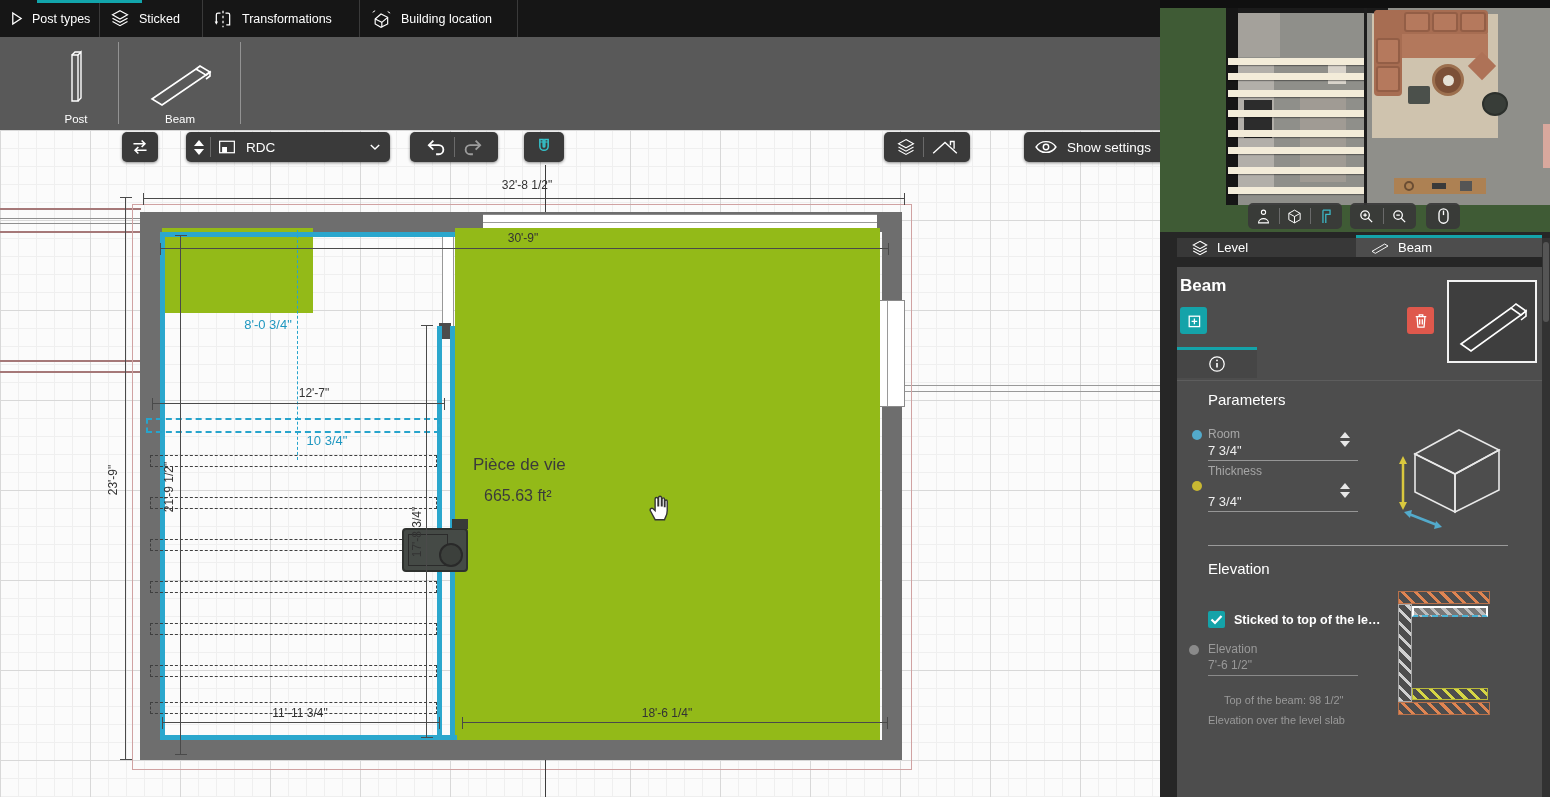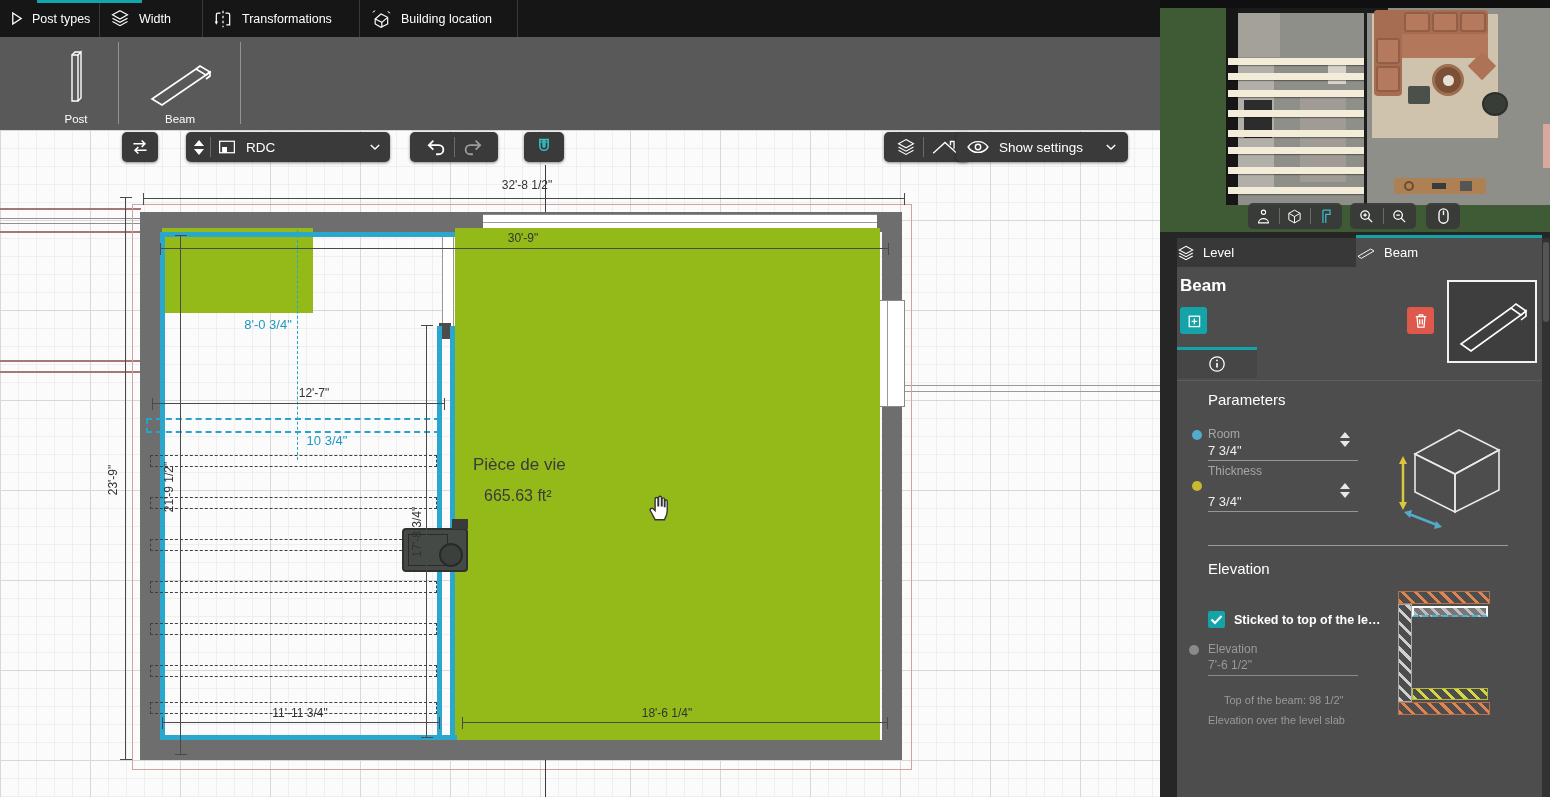--- a/index.html
+++ b/index.html
@@ -50,22 +50,22 @@
   .dimv::before{top:0}.dimv::after{bottom:0}
   .hlab{position:absolute;transform:translateX(-50%);font-size:12px;color:#333;white-space:nowrap;}
   .vlab{position:absolute;transform:translate(-50%,-50%) rotate(-90deg);font-size:12px;color:#333;white-space:nowrap;}
   .cy{color:#1f97c0;}
   .outline-pink{position:absolute;border:1px solid #d0a2a2;}
   .extline{position:absolute;width:0;border-left:1px solid #3c3c3c;}
   .thinline{position:absolute;height:0;}
 
   
   .panel{position:absolute;left:1160px;top:0;width:390px;height:797px;background:#4d4d4d;}
-  .ptab{position:absolute;height:29px;display:flex;align-items:center;gap:8px;color:#fff;
-    font-size:13px;box-sizing:border-box;cursor:pointer;}
+  .ptab{position:absolute;height:19px;display:flex;align-items:center;gap:8px;color:#fff;
+    font-size:13px;padding-left:14px;box-sizing:border-box;cursor:pointer;}
   .phead{position:absolute;color:#fff;font-size:15px;}
   .plabel{position:absolute;color:#a6a6a6;font-size:12px;}
   .pvalue{position:absolute;color:#efefef;font-size:13px;}
   .pline{position:absolute;height:1px;background:#969696;}
   .dot{position:absolute;width:10px;height:10px;border-radius:50%;}
   .stepper{position:absolute;cursor:pointer;}
   .stepper .tri.up{border-bottom:6px solid #e8e8e8;}
   .stepper .tri.down{border-top:6px solid #e8e8e8;}
   .hatch-o{background:repeating-linear-gradient(45deg,#e08552 0 3px,rgba(0,0,0,0) 3px 9px);border:1px solid #b9714a;}
   .hatch-g{background:repeating-linear-gradient(45deg,#cfcfcf 0 3px,rgba(0,0,0,0) 3px 9px);border:1px solid #aaa;}
@@ -84,21 +84,21 @@
           <polygon points="3,2 12,8 3,14" fill="none" stroke="#fff" stroke-width="1.4"></polygon>
         </svg>
       <span>Post types</span>
     </div>
     <div class="tab" style="left:100px;width:103px">
       <svg width="20" height="20" viewBox="0 0 24 24" fill="none" stroke="#fff" stroke-width="1.4">
         <path d="M12 2 L21 7 L12 12 L3 7 Z"></path>
           <path d="M21 11 L12 16 L3 11"></path>
           <path d="M21 15 L12 20 L3 15"></path>
         </svg>
-      <span>Width</span>
+      <span>Sticked</span>
     </div>
     <div class="tab" style="left:360px;width:158px">
       <svg width="22" height="20" viewBox="0 0 26 24" fill="none" stroke="#fff" stroke-width="1.4">
         <path d="M6 12 l7 -6 l8 4 v8 l-8 4 l-7 -4 z"></path>
           <path d="M6 12 l8 4 l7 -6 M14 16 v6"></path>
           <path d="M3 4 l3 -2 M21 3 l3 2" stroke-width="1.2"></path>
         </svg>
       <span>Building location</span>
     </div>
     <div class="tab" style="left:203px;width:157px">
@@ -266,21 +266,21 @@
         <path d="M21 12 L12 17 L3 12"></path>
         <path d="M21 16 L12 21 L3 16"></path>
       </svg>
     <span class="fsep"></span>
     <svg width="30" height="20" viewBox="0 0 32 22" fill="none" stroke="#fff" stroke-width="1.5">
       <path d="M3 18 L16 6 L29 18"></path>
         <path d="M22 9 v-4 h4 v8"></path>
       </svg>
   </div>
 
-  <div class="fbtn" style="left:956px;width:172px;padding:15px 10px;box-sizing:border-box">
+  <div class="fbtn" style="left:1024px;width:172px;padding:15px 10px;box-sizing:border-box">
     <svg width="24" height="18" viewBox="0 0 26 20" fill="none" stroke="#fff" stroke-width="1.6">
       <path d="M2 10 C7 2,19 2,24 10 C19 18,7 18,2 10 Z"></path>
         <circle cx="13" cy="10" r="3"></circle>
       </svg>
     <span style="margin-left:9px">Show settings</span>
     <svg style="margin-left:auto" width="14" height="14" viewBox="0 0 20 20" fill="none" stroke="#fff" stroke-width="2">
         <path d="M4 7 l6 6 l6 -6"></path>
       </svg>
   </div>
 

